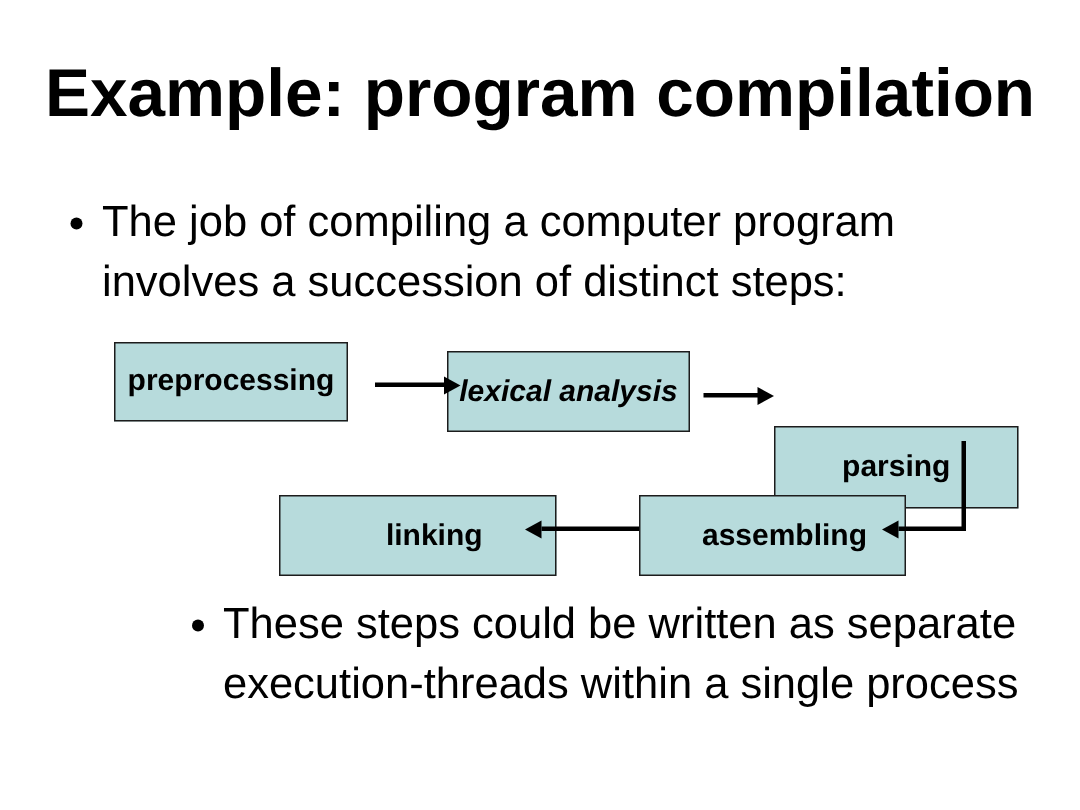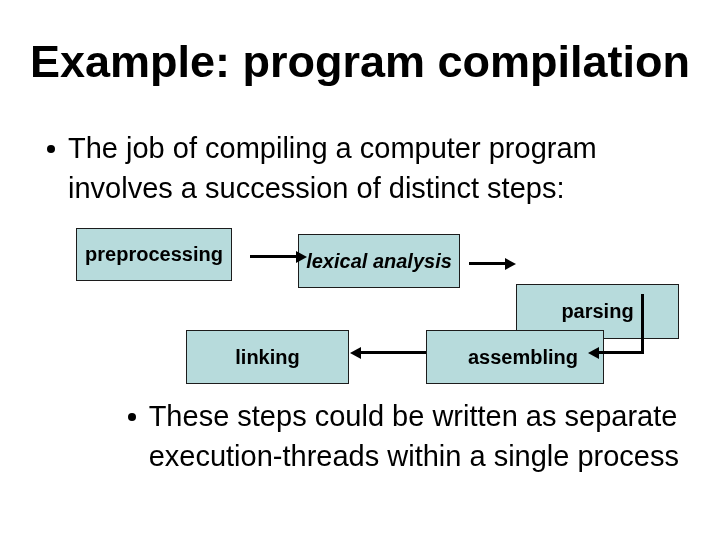--- a/index.html
+++ b/index.html
@@ -26,21 +26,21 @@
   .box{
     position:absolute;
     background:var(--box-fill,#b7dbdc);
     border:1px solid var(--box-border,#1c1c1c);
     display:flex;align-items:center;justify-content:center;
     font-size:20px;font-weight:700;text-align:center;
   }
   #box-preprocessing{left:76px; top:228px;width:154px;height:51px;}
   #box-lexical      {left:298px;top:234px;width:160px;height:52px;font-style:italic;}
   #box-parsing      {left:516px;top:240px;width:161px;height:53px;margin-top:44px;}
-  #box-linking      {left:186px;top:330px;width:161px;height:52px;}
+  #box-linking      {left:186px;top:330px;width:161px;height:52px;padding-left:22px;}
   #box-assembling   {left:426px;top:330px;width:160px;height:52px;padding-left:16px;}
 
   .h-line{position:absolute;height:3px;background:var(--arrow,#000);}
   .v-line{position:absolute;width:3px;background:var(--arrow,#000);}
   .head-r{position:absolute;width:0;height:0;
     border-top:6px solid transparent;border-bottom:6px solid transparent;
     border-left:11px solid var(--arrow,#000);}
   .head-l{position:absolute;width:0;height:0;
     border-top:6px solid transparent;border-bottom:6px solid transparent;
     border-right:11px solid var(--arrow,#000);}

